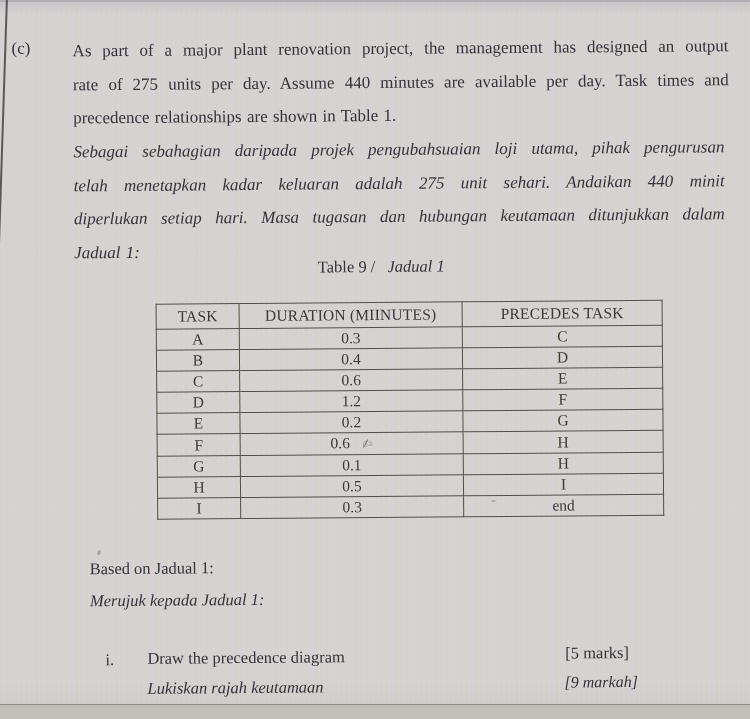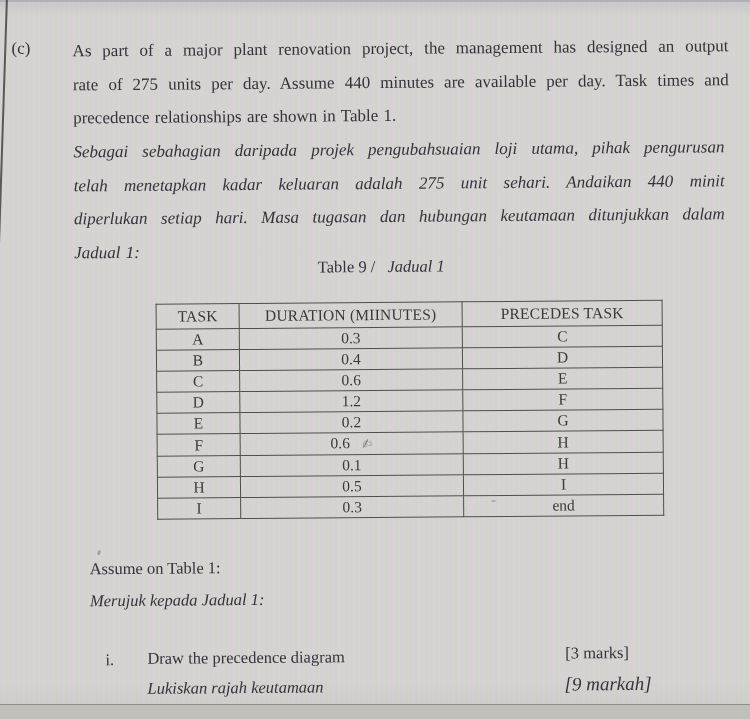--- a/index.html
+++ b/index.html
@@ -84,21 +84,21 @@
   }
   .based-line {
     position: absolute; left: 88px; font-size: 16.5px;
   }
   .based-en { top: 557px; }
   .based-ms { top: 589px; font-style: italic; }
   .q-number { position: absolute; left: 103px; top: 648px; font-size: 16.5px; }
   .q-text-en { position: absolute; left: 145px; top: 647px; font-size: 16.5px; }
   .q-marks-en { position: absolute; left: 563px; top: 645px; font-size: 16.5px; }
   .q-text-ms { position: absolute; left: 145px; top: 677px; font-size: 16.5px; font-style: italic; }
-  .q-marks-ms { position: absolute; left: 562px; top: 675px; font-size: 19px; font-style: italic; }
+  .q-marks-ms { position: absolute; left: 562px; top: 675px; font-size: 16px; font-style: italic; }
   .speck { position: absolute; background: #8a8890; border-radius: 50%; opacity: 0.7; }
   .speck-1 { left: 96px; top: 548px; width: 3px; height: 5px; transform: rotate(18deg); }
   .speck-2 { left: 490px; top: 501px; width: 5px; height: 2px; opacity: 0.5; }
 </style>
 </head>
 <body>
 
 <div class="page">
   <div class="top-edge"></div>
   <div class="page-edge-line"></div>
@@ -180,26 +180,26 @@
           <td>I</td>
         </tr>
         <tr>
           <td>I</td>
           <td>0.3</td>
           <td>end</td>
         </tr>
       </tbody>
     </table>
 
-    <div class="based-line based-en">Assume on Table 1:</div>
+    <div class="based-line based-en">Based on Jadual 1:</div>
     <div class="based-line based-ms">Merujuk kepada Jadual 1:</div>
 
     <div class="q-number">i.</div>
     <div class="q-text-en">Draw the precedence diagram</div>
-    <div class="q-marks-en">[3 marks]</div>
+    <div class="q-marks-en">[5 marks]</div>
     <div class="q-text-ms">Lukiskan rajah keutamaan</div>
     <div class="q-marks-ms">[9 markah]</div>
 
     <div class="speck speck-1"></div>
     <div class="speck speck-2"></div>
   </div>
 
   <div class="bottom-band"></div>
 </div>
 

